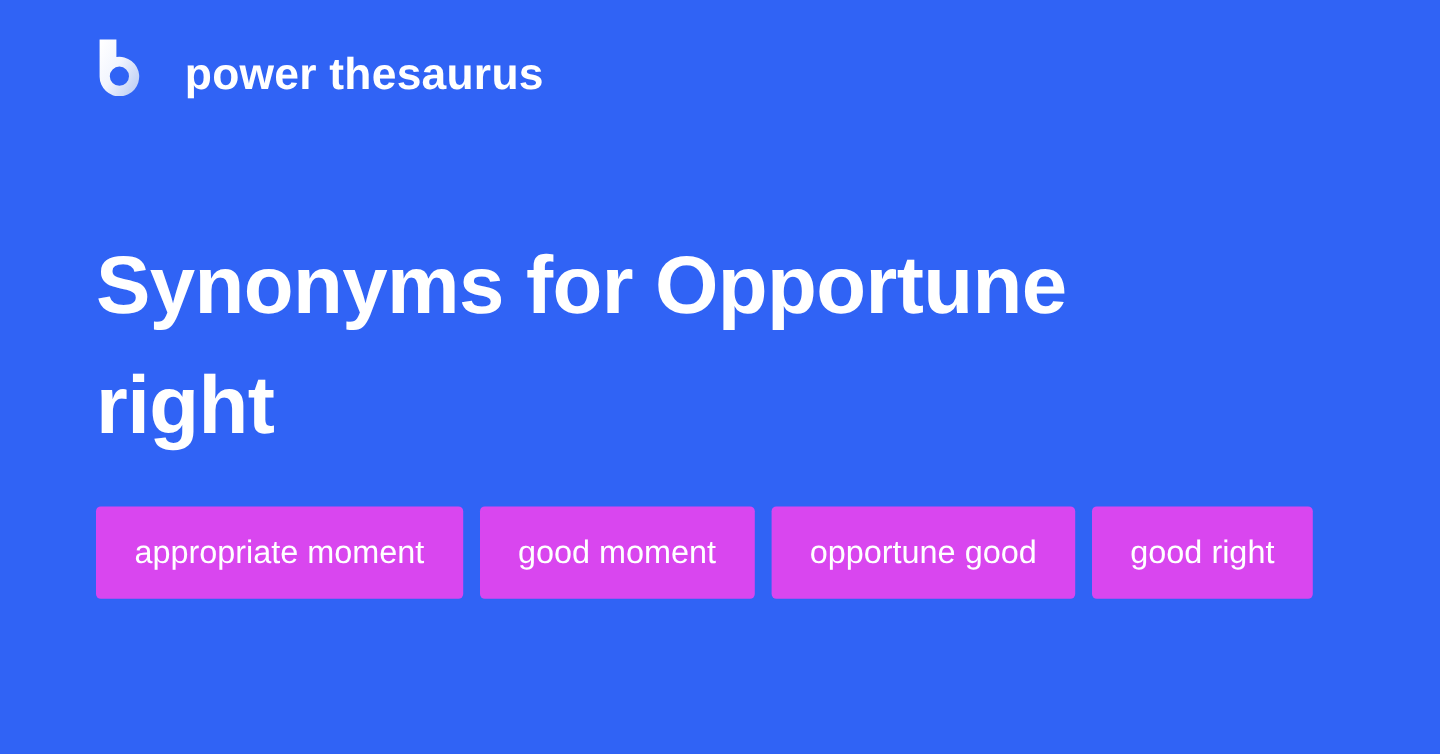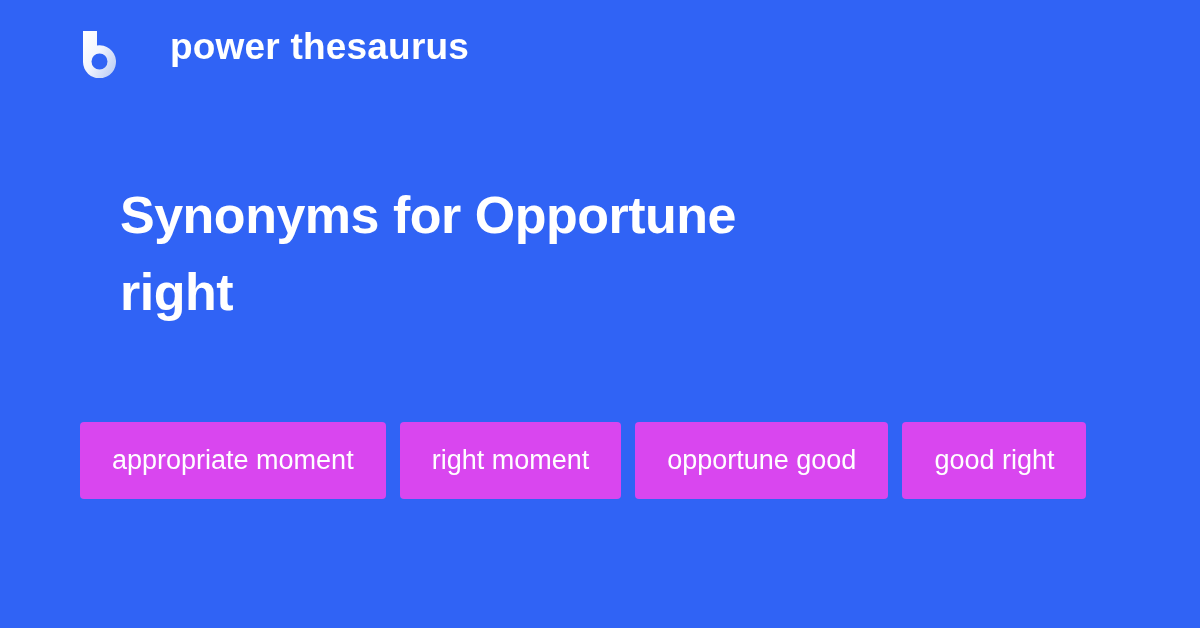--- a/index.html
+++ b/index.html
@@ -21,23 +21,22 @@
     background: #3063f5;
     box-sizing: border-box;
   }
 
   
   .brand {
     position: absolute;
     left: 80px;
     top: 28px;
     display: flex;
-    align-items: flex-start;
+    align-items: flex-end;
     height: 52px;
-    gap: 16px;
   }
 
   .brand-logo {
     width: 50px;
     height: 50px;
     flex: 0 0 50px;
     display: block;
   }
 
   .brand-name {
@@ -49,26 +48,25 @@
     line-height: 1;
     white-space: nowrap;
   }
 
   
   .headline {
     position: absolute;
     left: 80px;
     top: 142px;
     width: 1020px;
-    font-size: 52px;
+    font-size: 68px;
     font-weight: bold;
     color: #ffffff;
     line-height: 1.48;
     letter-spacing: -0.5px;
-    margin-left: 40px;
   }
   .headline .line {
     display: block;
     white-space: nowrap;
   }
 
   
   .chips {
     position: absolute;
     left: 80px;
@@ -115,18 +113,18 @@
     <span class="brand-name">power thesaurus</span>
   </div>
 
   <h1 class="headline">
     <span class="line">Synonyms for Opportune</span>
     <span class="line">right</span>
   </h1>
 
   <div class="chips">
     <div class="chip">appropriate moment</div>
-    <div class="chip">right moment</div>
+    <div class="chip">good moment</div>
     <div class="chip">opportune good</div>
     <div class="chip">good right</div>
   </div>
 
 </div>
 
 </body></html>

